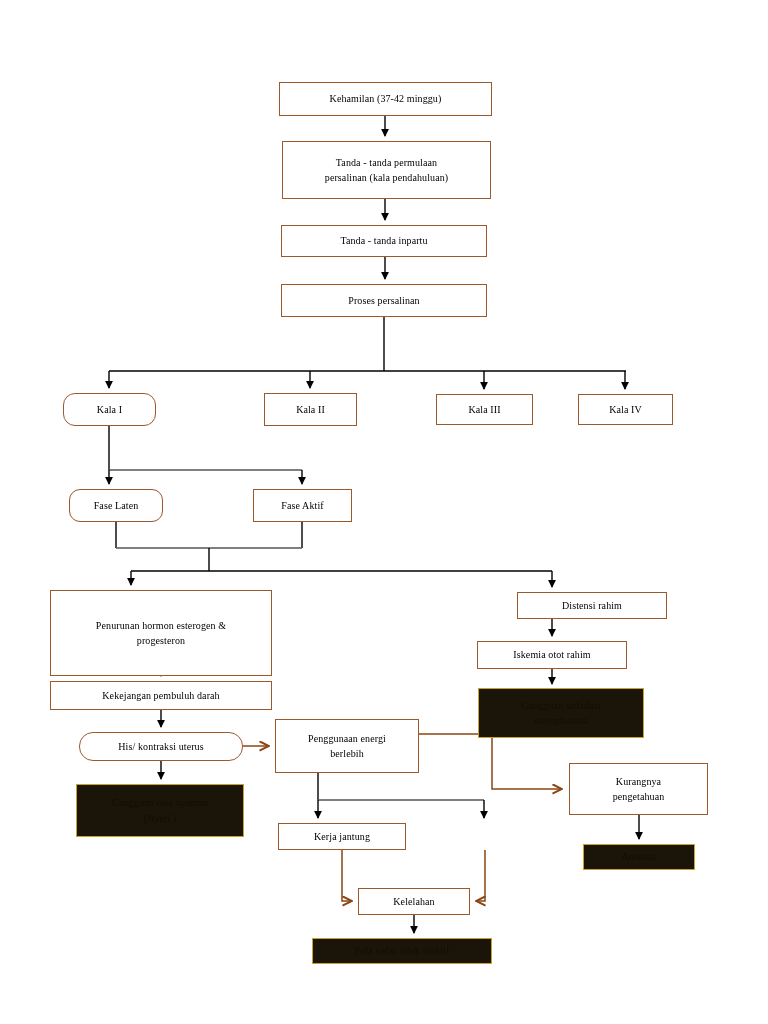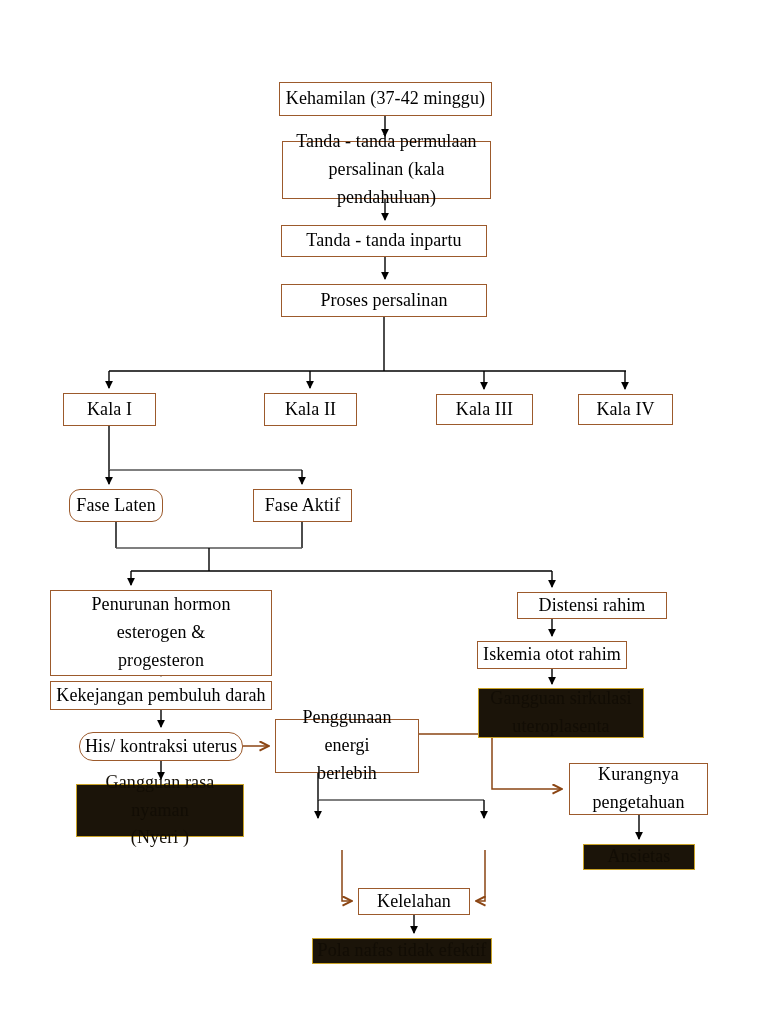--- a/index.html
+++ b/index.html
@@ -25,21 +25,21 @@
     position: absolute;
     box-sizing: border-box;
     border: 1.5px solid #9C5A2C;
     background: #ffffff;
     color: #000000;
     display: flex;
     flex-direction: column;
     align-items: center;
     justify-content: center;
     text-align: center;
-    font-size: 18px;
+    font-size: 10px;
     line-height: 1.55;
     letter-spacing: 0.1px;
     padding: 2px 4px;
     z-index: 3;
   }
   .node.dark {
     background: #1b1409;
     border: 1.5px solid #C9A227;
     color: #120d05;
   }
@@ -129,21 +129,21 @@
   </div>
 
   <div class="node" style="left:281px;top:225px;width:206px;height:32px;">
     <span>Tanda - tanda inpartu</span>
   </div>
 
   <div class="node" style="left:281px;top:284px;width:206px;height:33px;">
     <span>Proses persalinan</span>
   </div>
 
-  <div class="node" style="left:63px;top:393px;width:93px;height:33px;">
+  <div class="node" style="left:63px;top:393px;width:93px;height:33px;border-radius:12px;">
     <span>Kala I</span>
   </div>
 
   <div class="node" style="left:264px;top:393px;width:93px;height:33px;">
     <span>Kala II</span>
   </div>
 
   <div class="node" style="left:436px;top:394px;width:97px;height:31px;">
     <span>Kala III</span>
   </div>
@@ -198,20 +198,23 @@
 
   <div class="node" style="left:569px;top:763px;width:139px;height:52px;">
     <span>Kurangnya</span>
     <span class="line2">pengetahuan</span>
   </div>
 
   <div class="node dark" style="left:583px;top:844px;width:112px;height:26px;">
     <span>Ansietas</span>
   </div>
 
+  <div class="node" style="left:278px;top:823px;width:128px;height:27px;">
+    <span>Kerja jantung</span>
+  </div>
 
 
   <div class="node" style="left:358px;top:888px;width:112px;height:27px;">
     <span>Kelelahan</span>
   </div>
 
   <div class="node dark" style="left:312px;top:938px;width:180px;height:26px;">
     <span>Pola nafas tidak efektif</span>
   </div>
 

